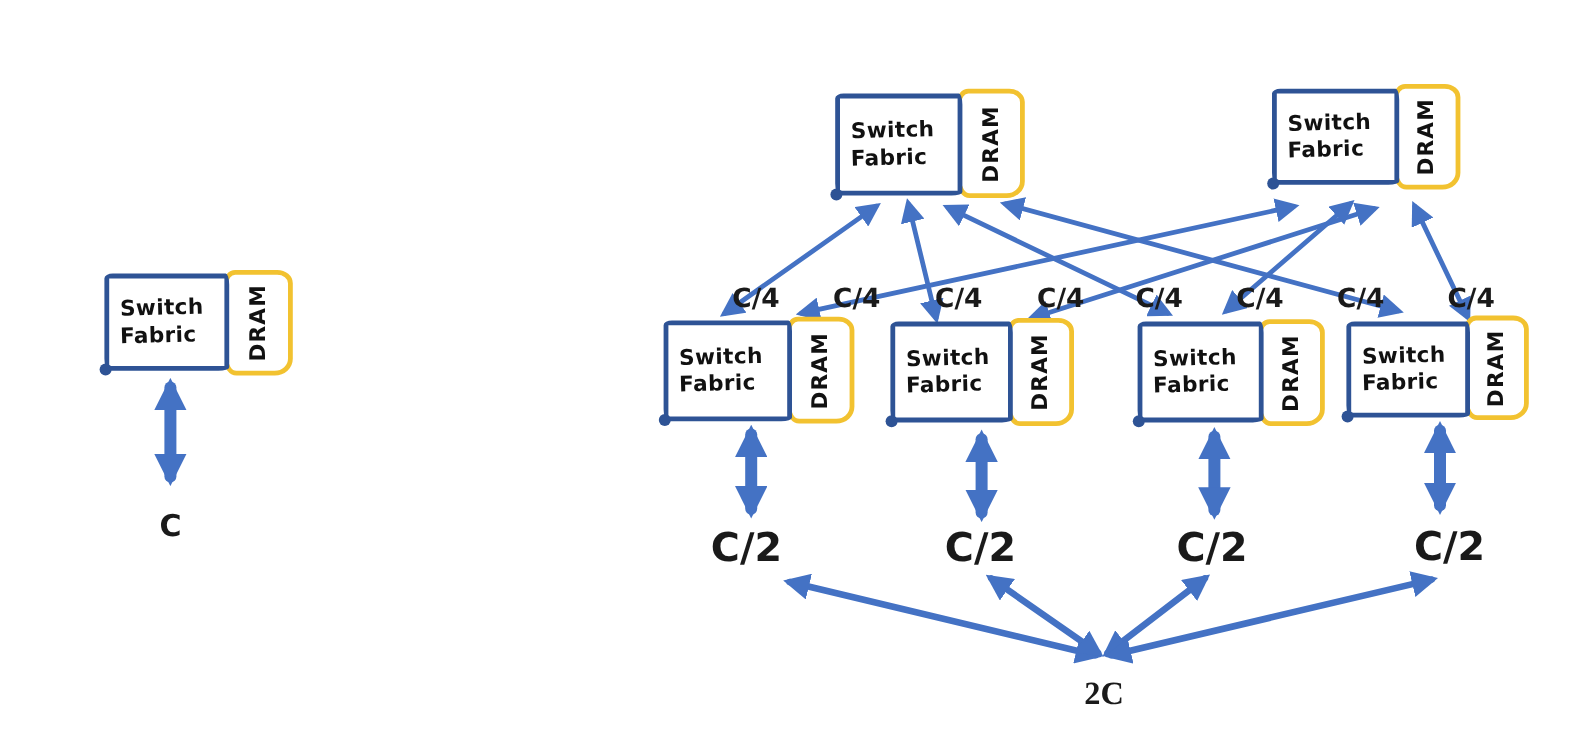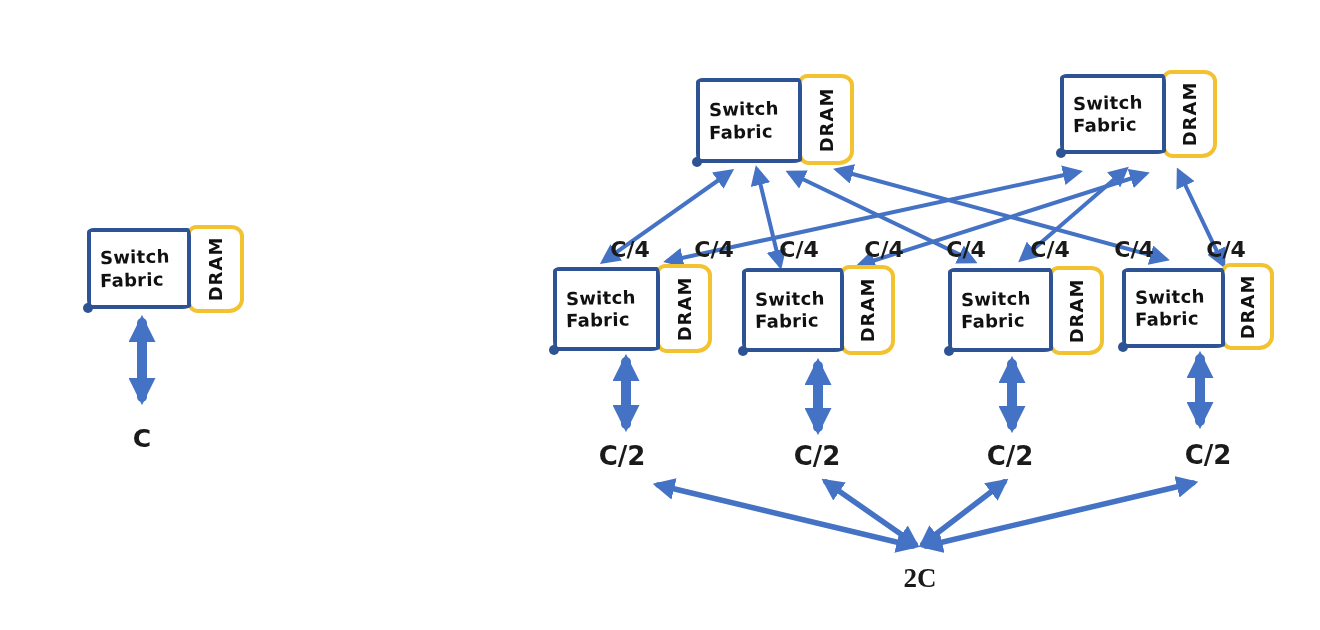--- a/index.html
+++ b/index.html
@@ -49,21 +49,21 @@
     transform:translate(-50%,-50%) rotate(-90deg);
     color:#111;font-size:18px;font-weight:bold;letter-spacing:1px;
     white-space:nowrap;
   }
   
   .cap{
     position:absolute;z-index:4;color:var(--label-text,#1a1a1a);
     font-weight:bold;transform:translate(-50%,-50%);white-space:nowrap;
   }
   .cap-c4{font-size:22px;}
-  .cap-c2{font-size:26px;}
+  .cap-c2{font-size:33px;}
   .cap-c{font-size:25px;}
   .cap-2c{font-size:27px;font-family:Liberation Serif, serif;}
 </style>
 </head>
 <body>
 
 <div class="stage">
 
   <svg class="layer" viewBox="0 0 1320 630">
     <defs>

